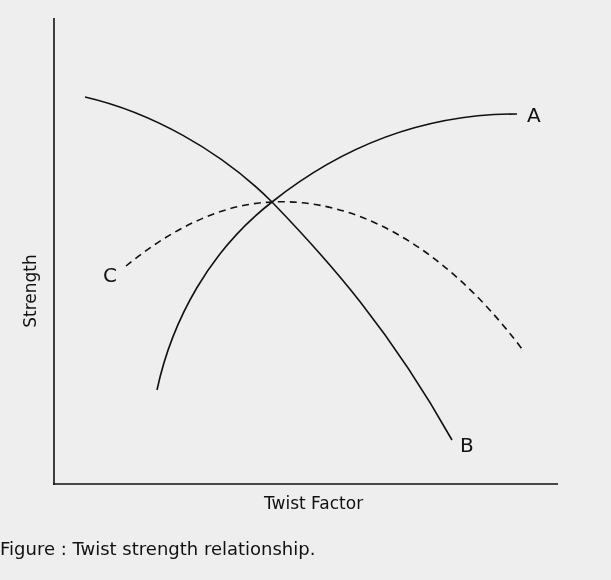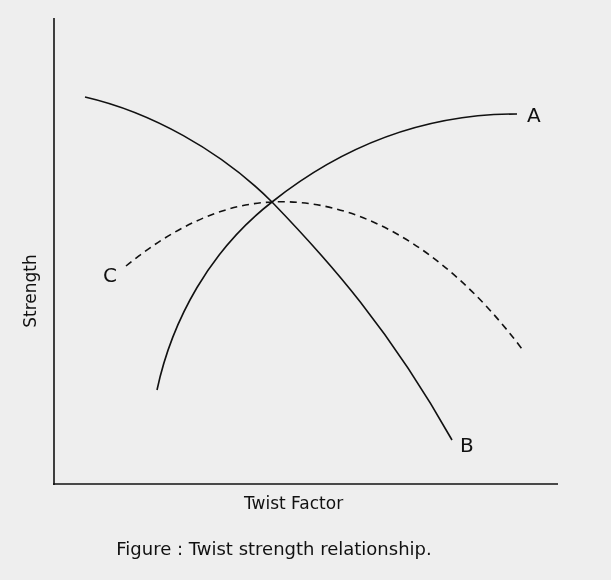--- a/index.html
+++ b/index.html
@@ -49,21 +49,21 @@
     }
     #ylabel {
       transform: rotate(-90deg);
       transform-origin: center center;
     }
     #caption {
       position: absolute;
       left: 0;
       width: 548px;
       top: 538px;
-      text-align: center;
+      text-align: left;
       font-size: 18px;
       line-height: 22px;
       color: #111111;
     }
   </style>
 </head>
 <body>
 
 <svg id="figure" width="611" height="580" viewBox="0 0 611 580" xmlns="http://www.w3.org/2000/svg">
 
@@ -74,16 +74,16 @@
 
   <path class="curve" d="M157,390 C172,320 210,250 272,202 C340,148 420,114 517,114"></path>
 
   <path class="curve curve-dashed" d="M126,266 C170,230 220,204 272,202 C350,198 440,240 522,349"></path>
 </svg>
 
 <div class="curve-label" style="left:527px; top:105px;">A</div>
 <div class="curve-label" style="left:460px; top:435px;">B</div>
 <div class="curve-label" style="left:103px; top:265px;">C</div>
 
-<div class="axis-label" id="xlabel" style="left:244px; top:494px;">Twist Factor</div>
+<div class="axis-label" id="xlabel" style="left:264px; top:494px;">Twist Factor</div>
 <div class="axis-label" id="ylabel" style="left:-7px; top:282px;">Strength</div>
 
 <div id="caption">Figure  : Twist strength relationship.</div>
 
 </body></html>

